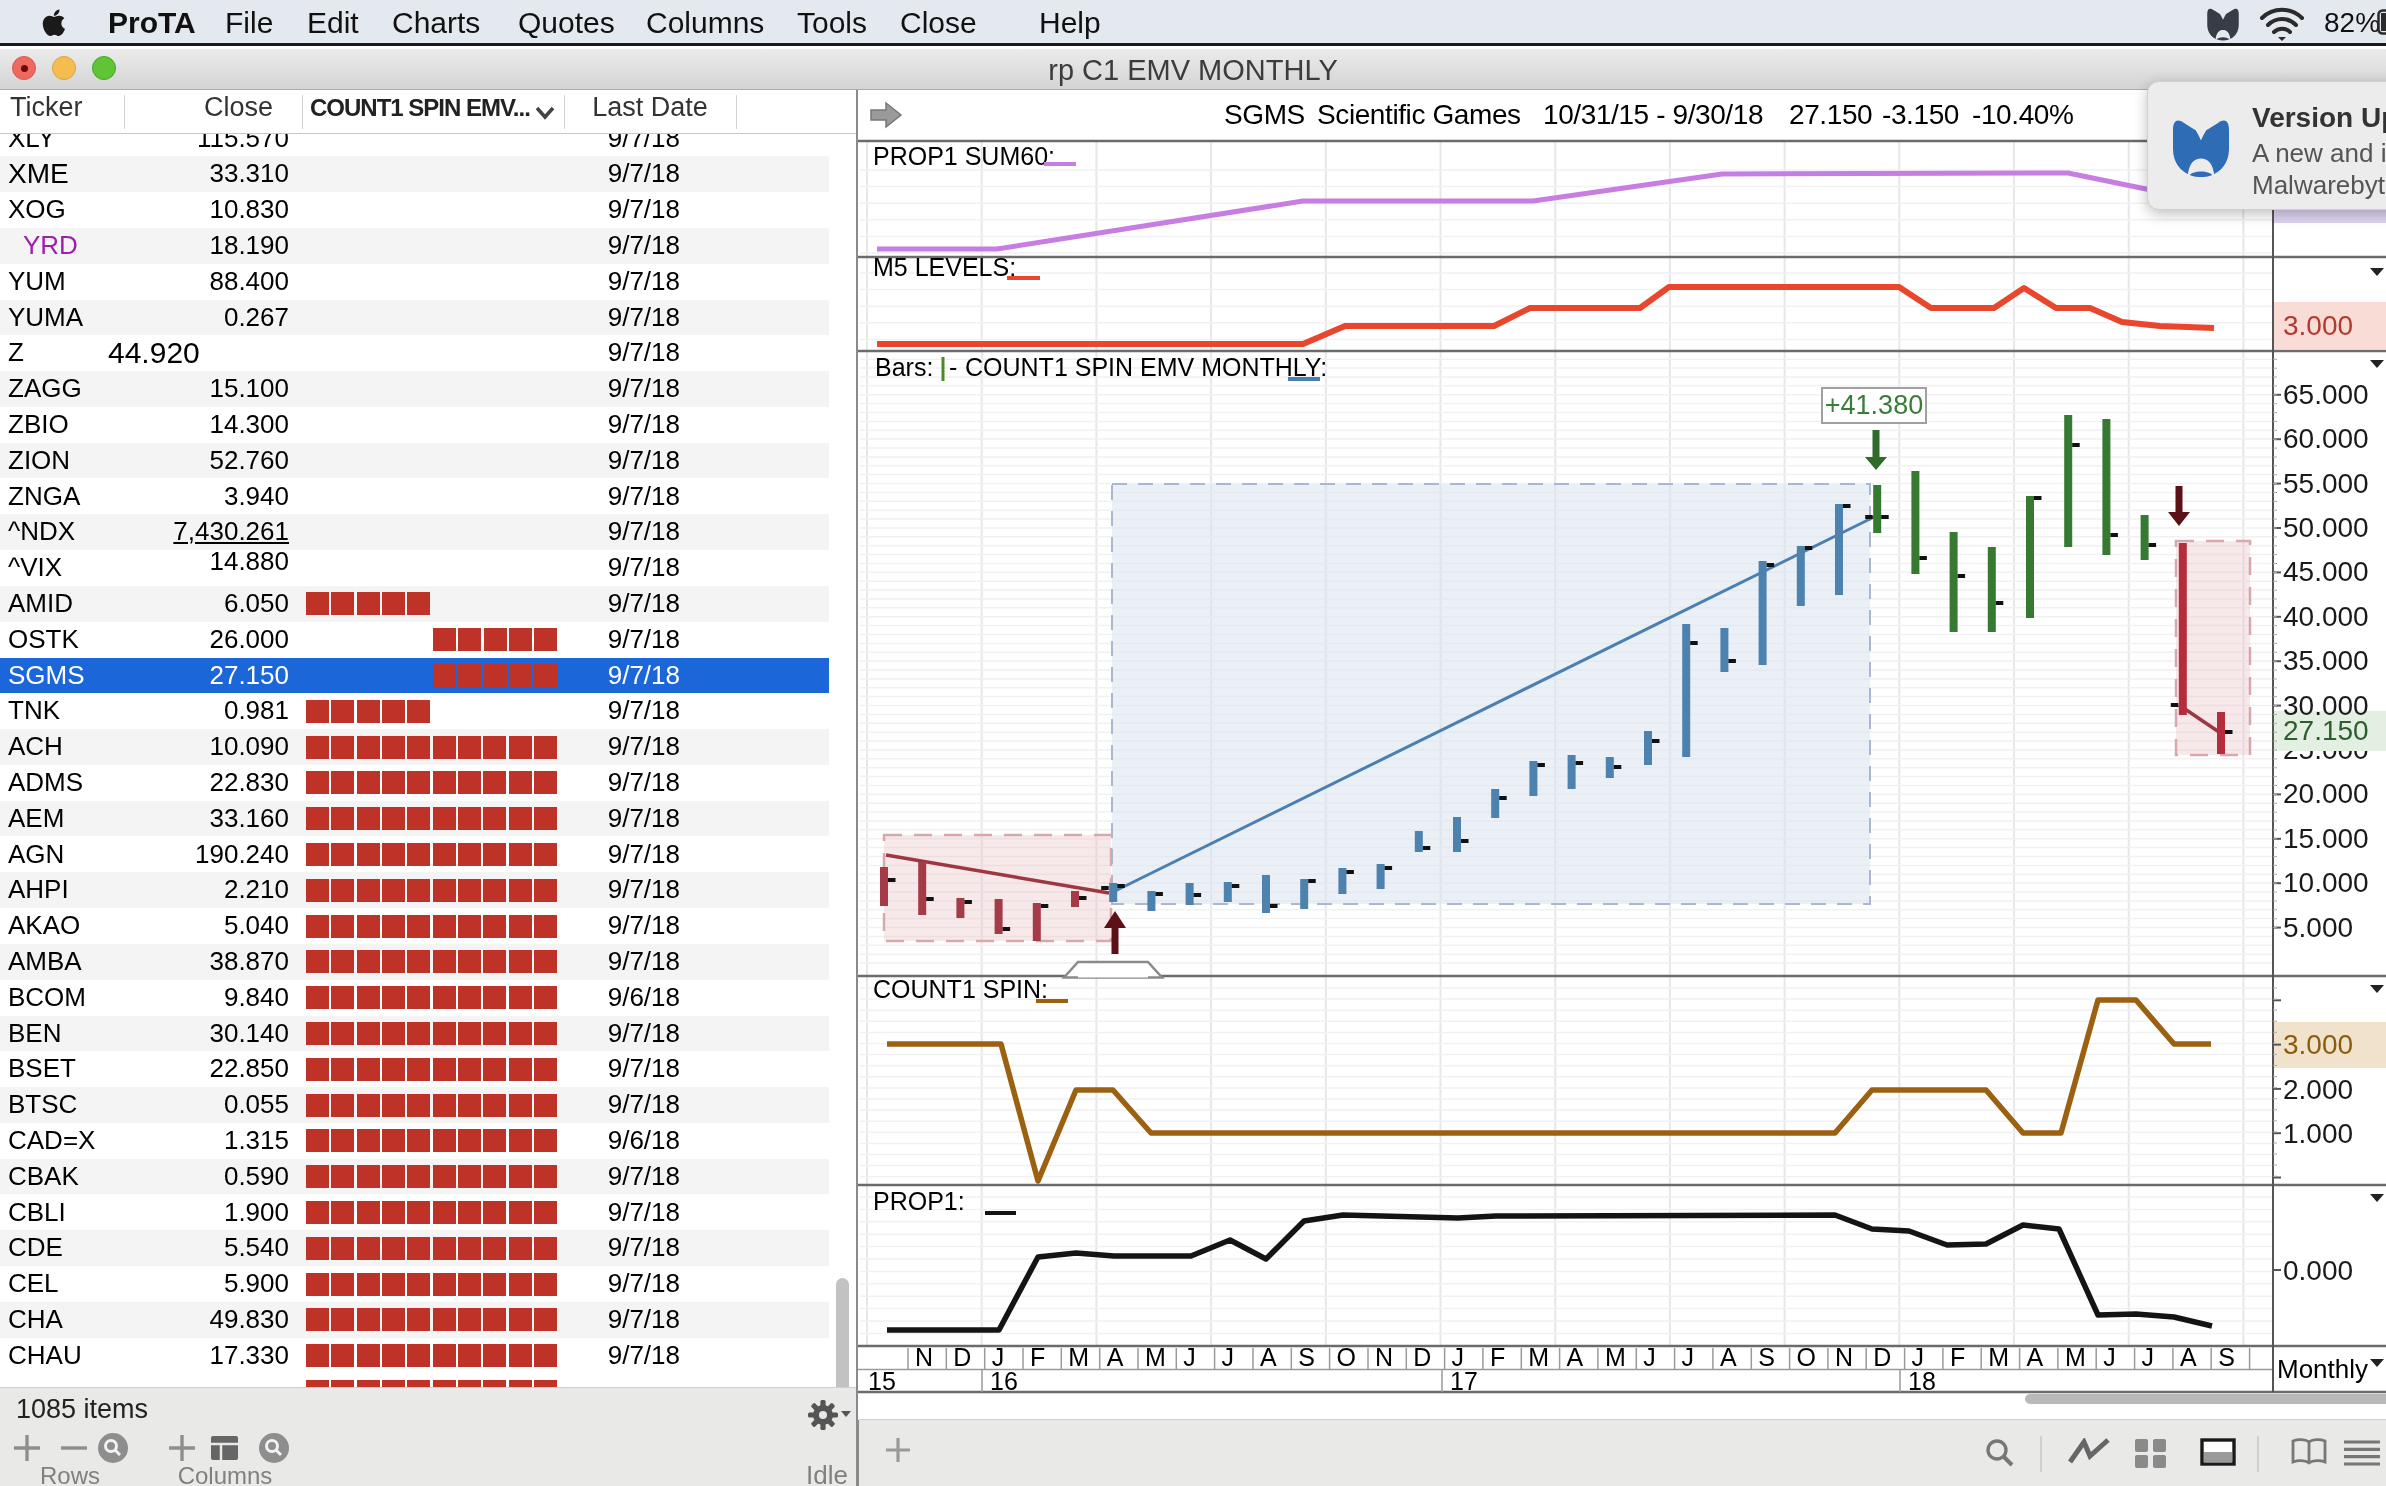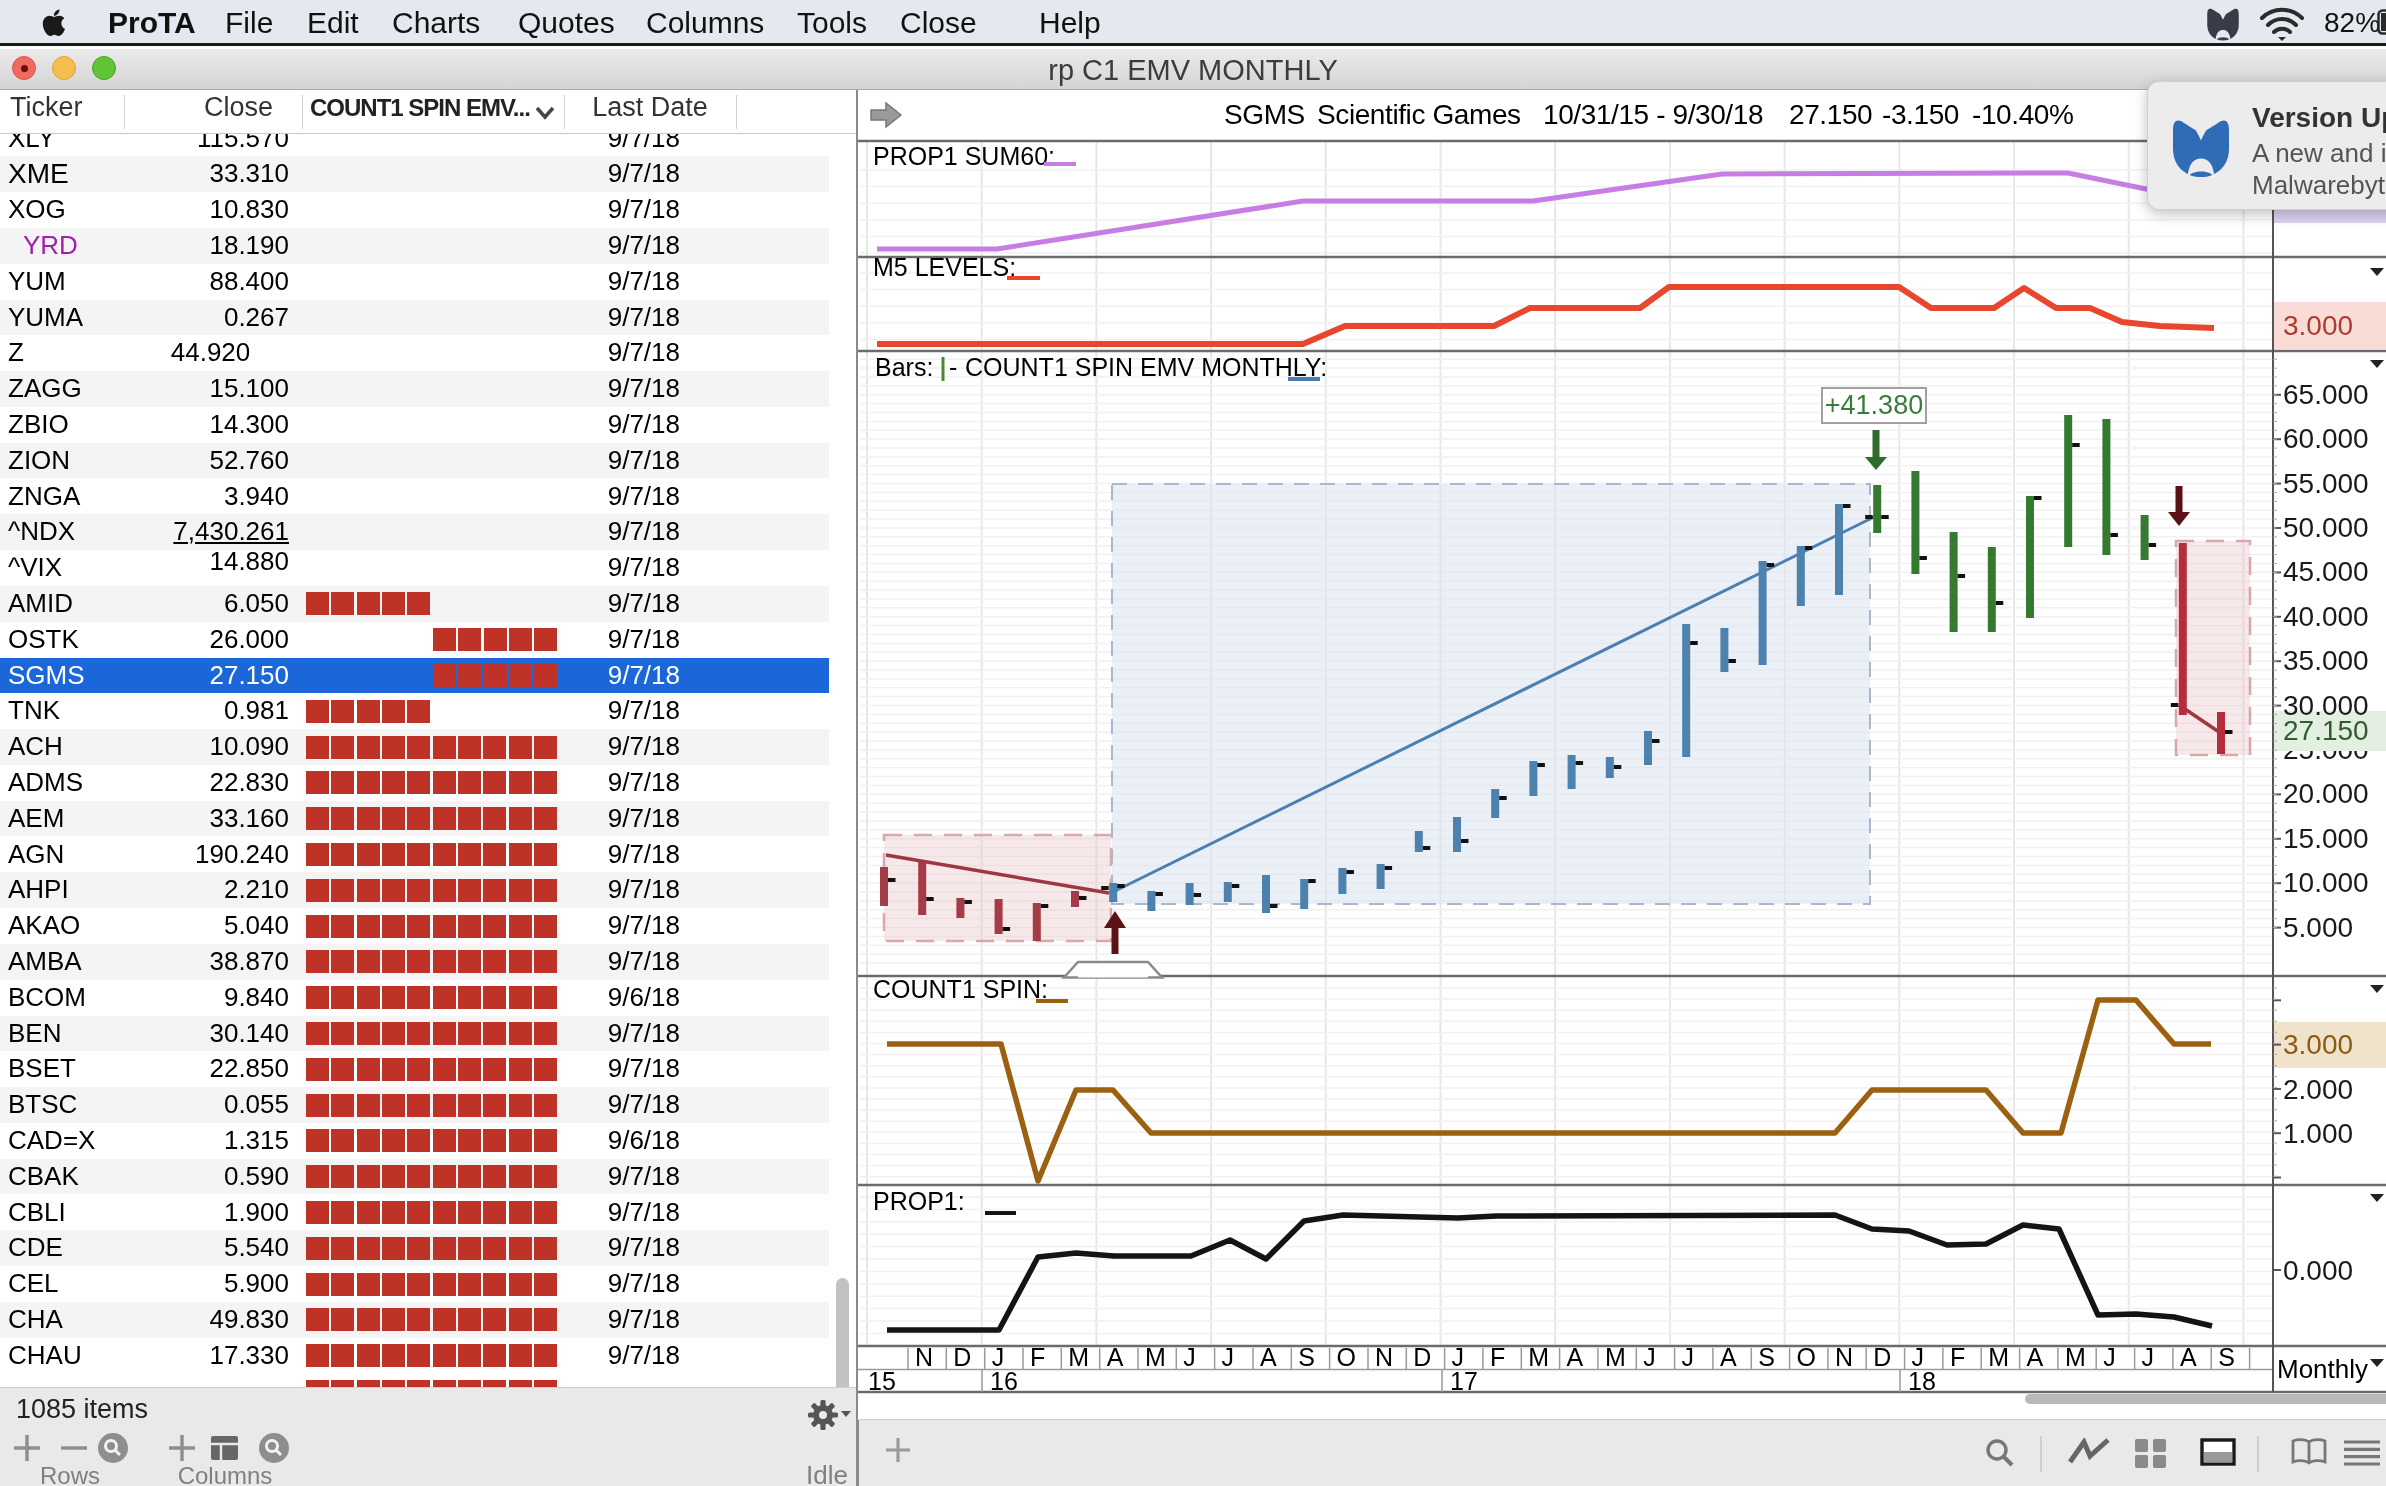--- a/index.html
+++ b/index.html
@@ -64,21 +64,21 @@
 <div style="position:absolute;left:0;top:263.7px;width:829px;height:35.8px;background:#ffffff;"></div>
 <div style="position:absolute;left:8px;top:263.7px;width:200px;height:35.8px;line-height:35.8px;color:#000000;font-size:26px;">YUM</div>
 <div style="position:absolute;left:100px;top:263.7px;width:189px;height:35.8px;line-height:35.8px;color:#000000;font-size:26px;text-align:right;">88.400</div>
 <div style="position:absolute;left:500px;top:263.7px;width:180px;height:35.8px;line-height:35.8px;color:#000000;font-size:26px;text-align:right;">9/7/18</div>
 <div style="position:absolute;left:0;top:299.5px;width:829px;height:35.8px;background:#f4f4f5;"></div>
 <div style="position:absolute;left:8px;top:299.5px;width:200px;height:35.8px;line-height:35.8px;color:#000000;font-size:26px;">YUMA</div>
 <div style="position:absolute;left:100px;top:299.5px;width:189px;height:35.8px;line-height:35.8px;color:#000000;font-size:26px;text-align:right;">0.267</div>
 <div style="position:absolute;left:500px;top:299.5px;width:180px;height:35.8px;line-height:35.8px;color:#000000;font-size:26px;text-align:right;">9/7/18</div>
 <div style="position:absolute;left:0;top:335.3px;width:829px;height:35.8px;background:#ffffff;"></div>
 <div style="position:absolute;left:8px;top:335.3px;width:200px;height:35.8px;line-height:35.8px;color:#000000;font-size:26px;">Z</div>
-<div style="position:absolute;left:116px;top:335.3px;width:189px;height:35.8px;line-height:35.8px;color:#000000;font-size:26px;text-align:center;">44.920</div>
+<div style="position:absolute;left:108px;top:335.3px;width:189px;height:35.8px;line-height:35.8px;color:#000000;font-size:30px;text-align:left;">44.920</div>
 <div style="position:absolute;left:500px;top:335.3px;width:180px;height:35.8px;line-height:35.8px;color:#000000;font-size:26px;text-align:right;">9/7/18</div>
 <div style="position:absolute;left:0;top:371.1px;width:829px;height:35.8px;background:#f4f4f5;"></div>
 <div style="position:absolute;left:8px;top:371.1px;width:200px;height:35.8px;line-height:35.8px;color:#000000;font-size:26px;">ZAGG</div>
 <div style="position:absolute;left:100px;top:371.1px;width:189px;height:35.8px;line-height:35.8px;color:#000000;font-size:26px;text-align:right;">15.100</div>
 <div style="position:absolute;left:500px;top:371.1px;width:180px;height:35.8px;line-height:35.8px;color:#000000;font-size:26px;text-align:right;">9/7/18</div>
 <div style="position:absolute;left:0;top:406.9px;width:829px;height:35.8px;background:#ffffff;"></div>
 <div style="position:absolute;left:8px;top:406.9px;width:200px;height:35.8px;line-height:35.8px;color:#000000;font-size:26px;">ZBIO</div>
 <div style="position:absolute;left:100px;top:406.9px;width:189px;height:35.8px;line-height:35.8px;color:#000000;font-size:26px;text-align:right;">14.300</div>
 <div style="position:absolute;left:500px;top:406.9px;width:180px;height:35.8px;line-height:35.8px;color:#000000;font-size:26px;text-align:right;">9/7/18</div>
 <div style="position:absolute;left:0;top:442.7px;width:829px;height:35.8px;background:#f4f4f5;"></div>

